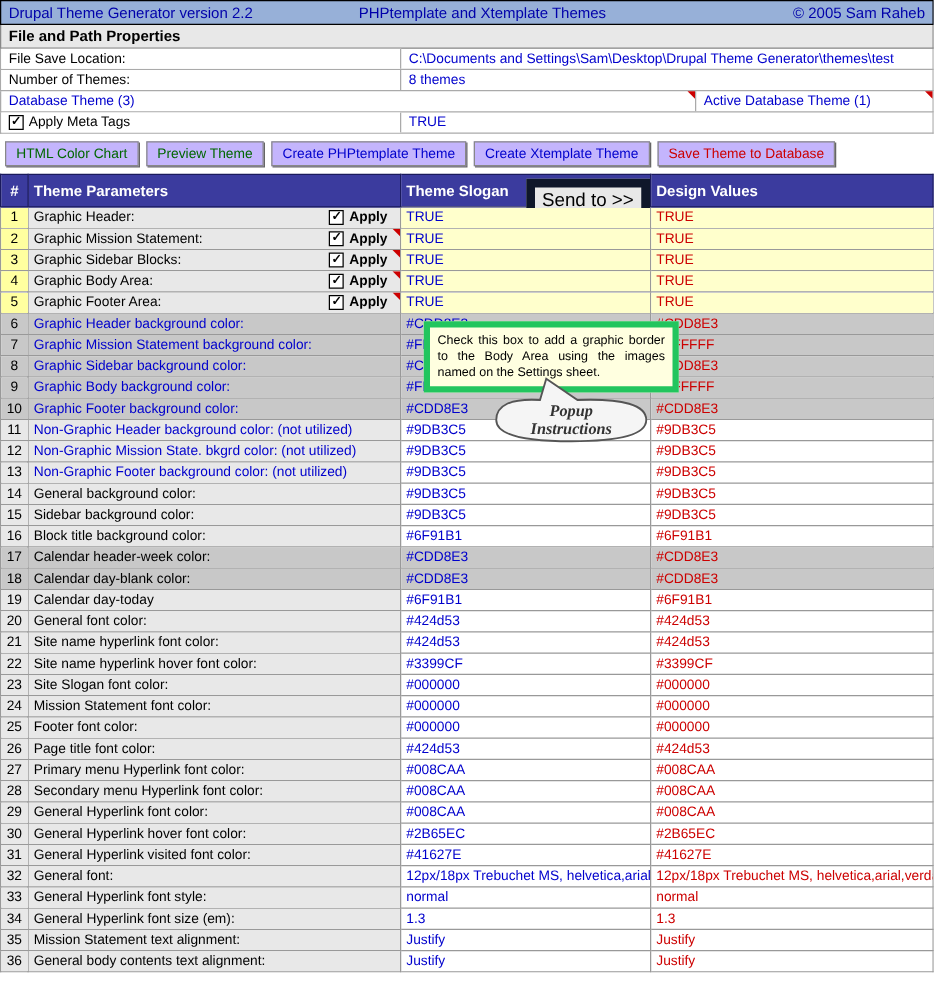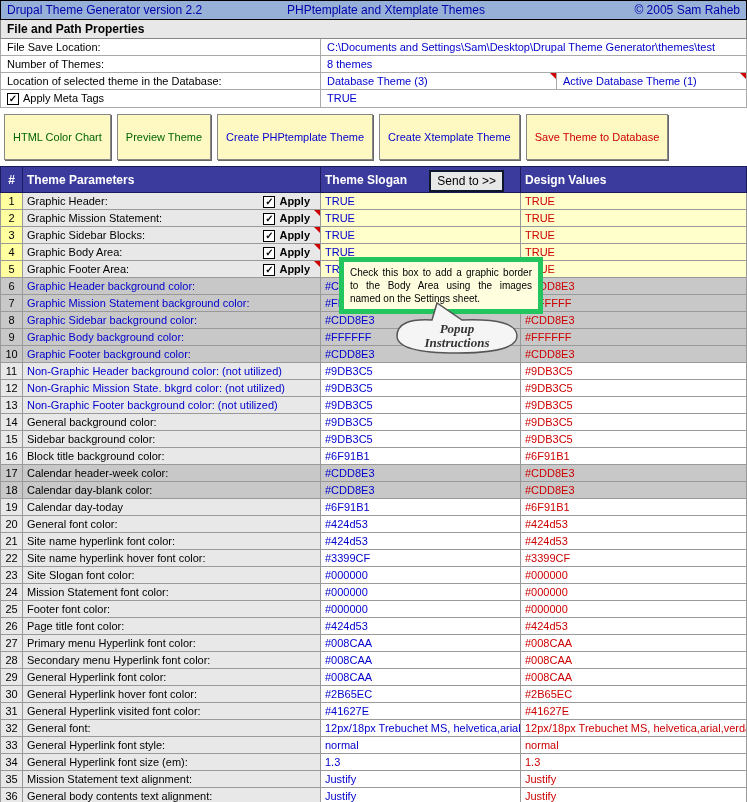--- a/index.html
+++ b/index.html
@@ -9,30 +9,30 @@
 .hb1 { flex: 0 0 280px; }
 .hb2 { flex: 1; text-align: left; }
 .hb3 { flex: 0 0 140px; text-align: right; }
 .section-hdr { background: #e8e8e8; border: 1px solid #888; border-top: none; padding: 2px 6px; font-weight: bold; font-size: 12px; }
 .info-row { display: flex; border: 1px solid #aaa; border-top: none; }
 .info-label { flex: 0 0 320px; padding: 2px 6px; border-right: 1px solid #aaa; background: #fff; position: relative; }
 .info-val { flex: 1; padding: 2px 6px; color: #0000cc; position: relative; }
 .info-val2 { flex: 0 0 190px; padding: 2px 6px; color: #0000cc; border-left: 1px solid #aaa; position: relative; }
 .checkbox-box { display: inline-block; width: 12px; height: 12px; border: 1px solid #000; margin-right: 4px; vertical-align: middle; text-align: center; line-height: 10px; font-size: 10px; font-weight: bold; }
 .btn-row { padding: 6px 4px; display: flex; gap: 6px; }
-.btn { border: 1px solid #888; background: #fef9c3; padding: 16px 8px; font-size: 11px; box-shadow: 1px 1px 0 #666; }
+.btn { border: 1px solid #888; background: #c4b5fd; padding: 3px 8px; font-size: 11px; box-shadow: 1px 1px 0 #666; }
 .btn.g { color: #006600; }
 .btn.r { color: #cc0000; }
 .btn.b { color: #0000cc; }
 .tbl { width: 100%; border-collapse: collapse; table-layout: fixed; }
 .tbl th { background: #3b3b9e; color: #fff; text-align: left; padding: 3px 4px; border: 1px solid #1a1a5c; font-size: 12px; font-weight: bold; height: 26px; }
 .tbl th.num { width: 22px; text-align: center; }
 .tbl th.param { width: 298px; }
 .tbl th.val { width: 200px; position: relative; }
-.send-btn { position: absolute; right: 16px; top: 3px; background: #e8e8e8; color: #000; border: 2px solid #0f172a; padding: 2px 6px; font-size: 12px; font-weight: normal; }
+.send-btn { position: absolute; right: 0; top: 3px; background: #e8e8e8; color: #000; border: 7px solid #0f172a; padding: 2px 6px; font-size: 15px; font-weight: normal; }
 .tbl td { border: 1px solid #999; padding: 1px 4px; height: 17px; white-space: nowrap; overflow: hidden; position: relative; }
 .row-green td { background: #c8f0c8; }
 .row-green td.tv { color: #0000cc; }
 .row-green td.dv { background: #ffff00; }
 .row-yellow td { background: #ffffcc; }
 .row-yellow td.num { background: #ffffa0; text-align: center; }
 .row-yellow td.tv { color: #0000cc; }
 .row-yellow td.dv { color: #cc0000; }
 td.num { text-align: center; background: #e8e8e8; }
 td.par { background: #e8e8e8; }
@@ -62,21 +62,20 @@
 <div id="info-container">
     <div class="info-row">
       <div class="info-label"><span>File Save Location:</span></div>
       <div class="info-val">C:\Documents and Settings\Sam\Desktop\Drupal Theme Generator\themes\test</div>
     </div>
     <div class="info-row">
       <div class="info-label"><span>Number of Themes:</span></div>
       <div class="info-val">8 themes</div>
     </div>
     <div class="info-row">
-      <div class="info-label"><span>Location of selected theme in the Database:</span></div>
       <div class="info-val">Database Theme (3)<span class="red-tri"></span></div>
       <div class="info-val2">Active Database Theme (1)<span class="red-tri"></span></div>
     </div>
     <div class="info-row">
       <div class="info-label"><span class="checkbox-box">✓</span><span>Apply Meta Tags</span></div>
       <div class="info-val">TRUE</div>
     </div>
   </div>
 
 <div class="btn-row" id="btn-row">

